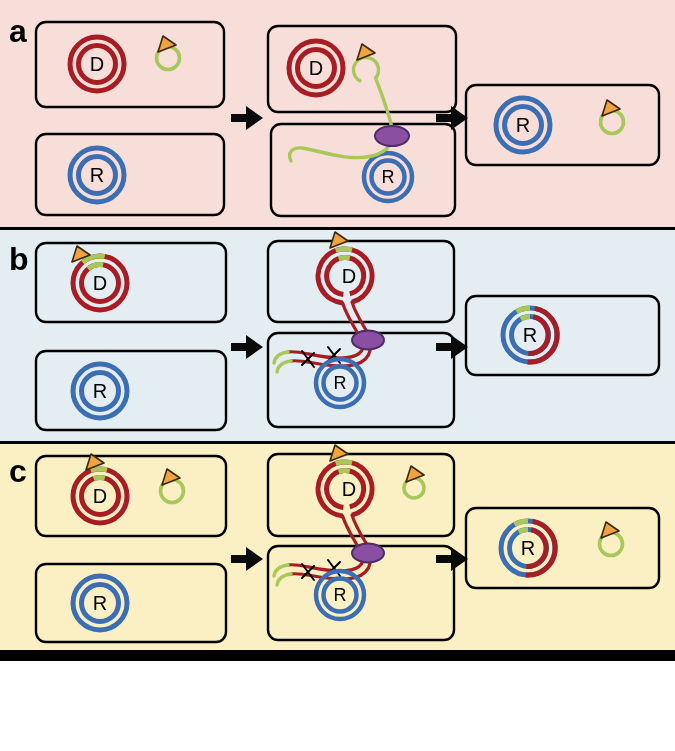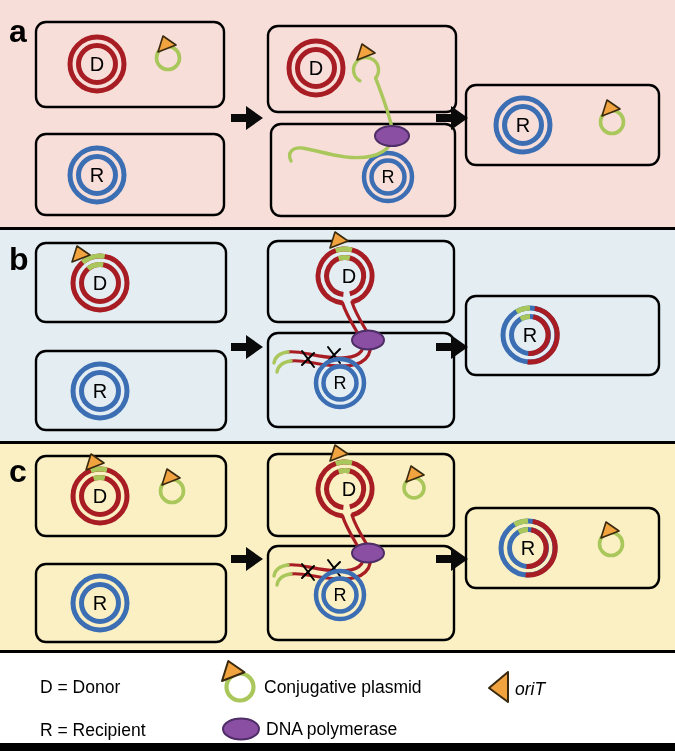--- a/index.html
+++ b/index.html
@@ -241,33 +241,15 @@
       <path class="green-thick" d="M 518.75 88 A 18.5 18.5 0 0 1 528 85.5"></path>
       <g>
         <circle class="green-ring" cx="611" cy="100" r="11.5"></circle>
         <use href="#tri" class="tri" transform="translate(601,78)"></use>
       </g>
     </svg>
   </section>
 
   <div class="divider"></div>
 
-  <section class="legend">
-    <svg width="675" height="90" viewBox="0 0 675 90">
-      <text class="legend-text" x="40" y="40">D = Donor</text>
-      <text class="legend-text" x="40" y="83">R = Recipient</text>
-
-      <g>
-        <circle class="green-ring" cx="240" cy="34" r="13.5" style="stroke-width:4.2"></circle>
-        <use href="#tri" class="tri" transform="translate(222,8) scale(1.25)"></use>
-      </g>
-      <text class="legend-text" x="264" y="40">Conjugative plasmid</text>
-
-      <ellipse class="polymerase" cx="241" cy="76" rx="18" ry="10.5"></ellipse>
-      <text class="legend-text" x="266" y="82">DNA polymerase</text>
-
-      <polygon class="tri" points="489,35 508,19 508,49" style="stroke-width:2"></polygon>
-      <text class="legend-text italic" x="515" y="42">oriT</text>
-    </svg>
-  </section>
 
   <div class="bottom-bar"></div>
 </div>
 
 </body></html>

